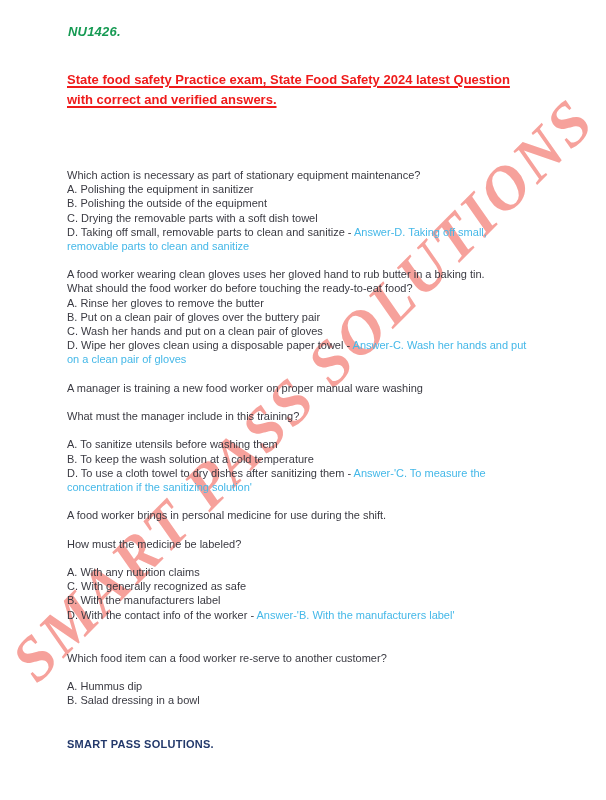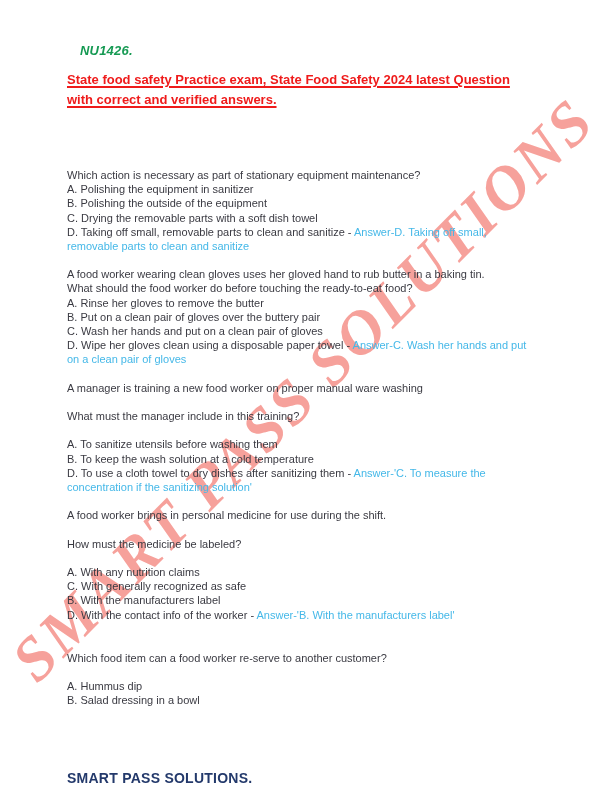--- a/index.html
+++ b/index.html
@@ -53,28 +53,27 @@
   
   .content {
     position: relative;
     z-index: 2;
     padding: 0;
   }
 
   .doc-code {
     position: absolute;
     left: 68px;
-    top: 43px;
+    top: 24px;
     font-family: "Liberation Sans", sans-serif;
     font-size: 13px;
     font-weight: 700;
     font-style: italic;
     color: #169a53;
     letter-spacing: 0.2px;
-    margin-left: 12px;
   }
 
   .doc-title {
     position: absolute;
     left: 67px;
     top: 70px;
     width: 452px;
     font-family: "Liberation Sans", sans-serif;
     font-size: 13px;
     font-weight: 700;
@@ -110,23 +109,23 @@
     height: 14.2px;
   }
 
   .ans {
     color: #45b8e8;
   }
 
   .footer {
     position: absolute;
     left: 67px;
-    top: 770px;
+    top: 738px;
     font-family: "Liberation Sans", sans-serif;
-    font-size: 14px;
+    font-size: 11px;
     font-weight: 700;
     letter-spacing: 0.25px;
     color: #23396b;
   }
 </style>
 </head>
 <body>
 
 <div class="page">
 

